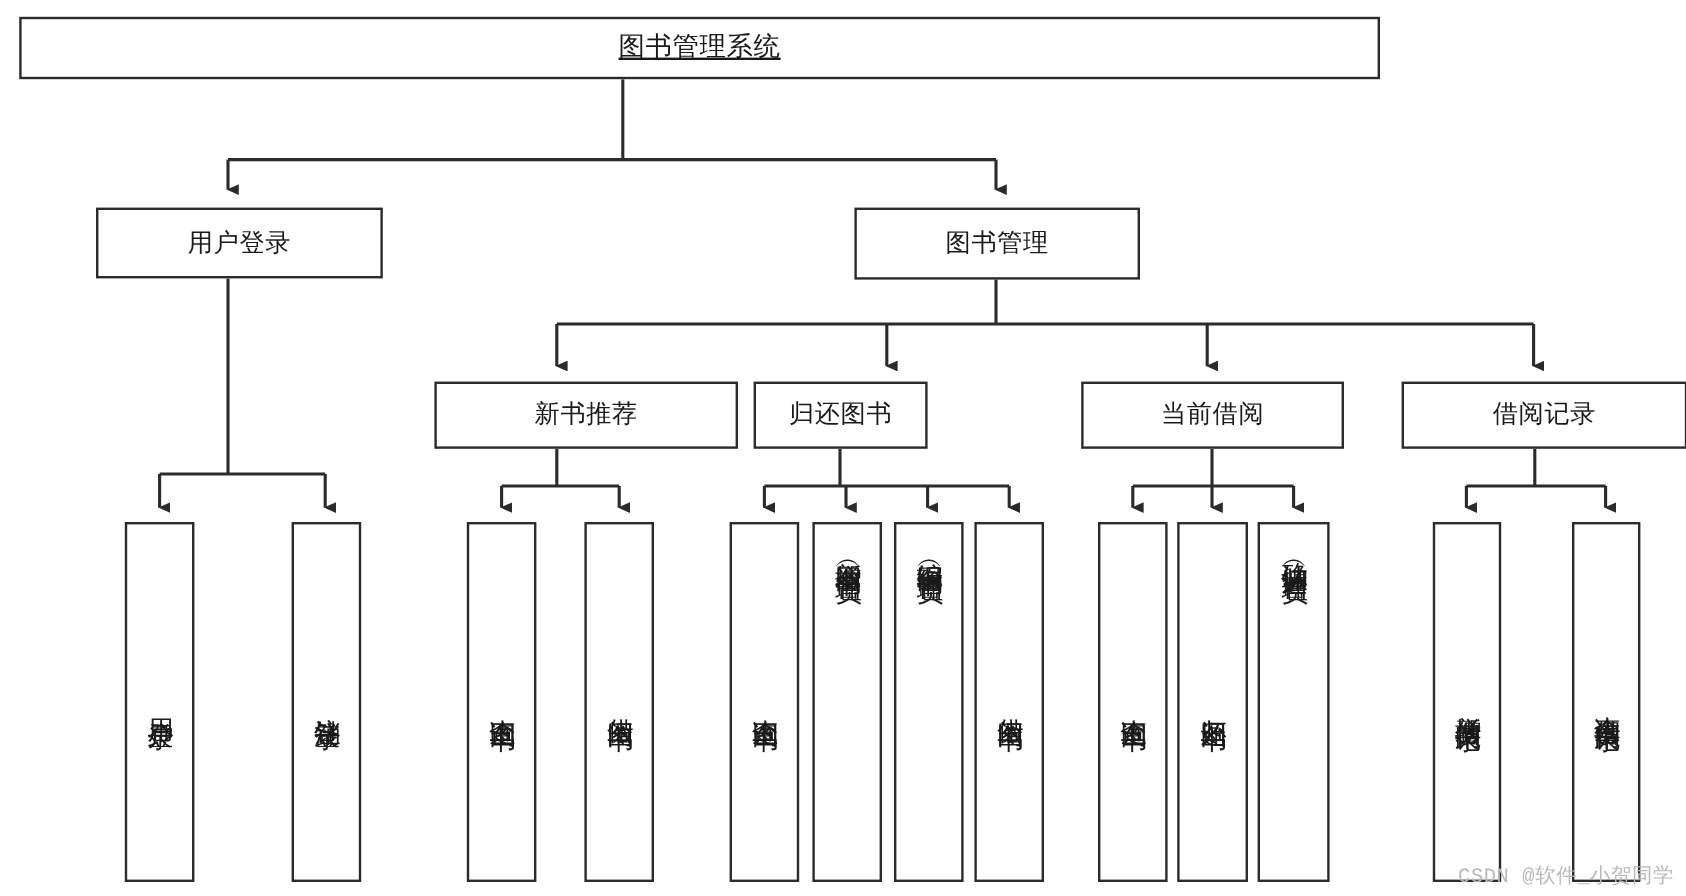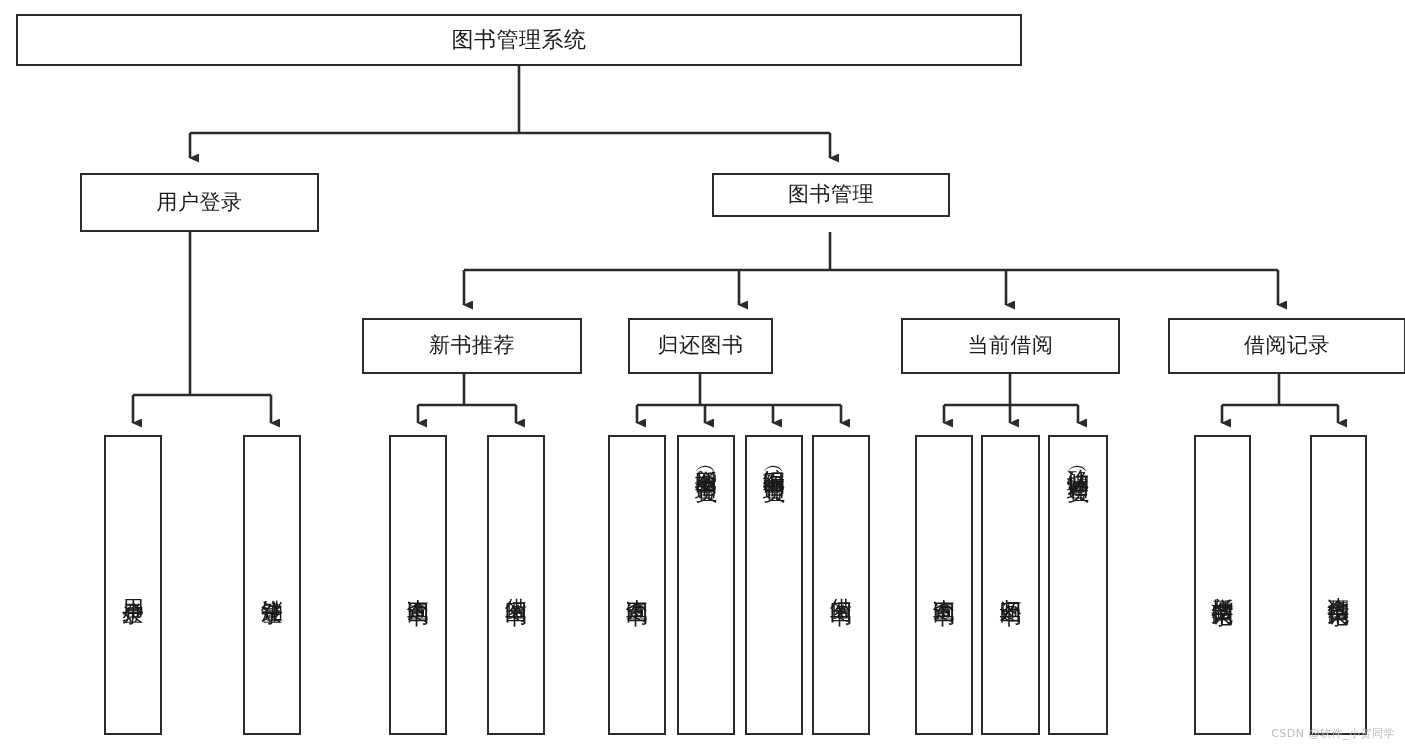--- a/index.html
+++ b/index.html
@@ -62,25 +62,26 @@
     white-space: nowrap;
   }
   .node.vert.centered {
     align-items: center;
     padding-top: 0;
   }
   .watermark {
     position: absolute;
     right: 10px;
     bottom: 6px;
-    font-size: 11px;
+    font-size: 17px;
     color: #b9b9b9;
     letter-spacing: 0.5px;
     white-space: nowrap;
     z-index: 5;
+    font-family: Liberation Mono, monospace;
   }
 </style>
 </head>
 <body>
 
 <div id="canvas">
 
   <svg class="edges" viewBox="0 0 1405 747">
     <defs>
       <marker id="arrow" markerWidth="9" markerHeight="10" refX="4.5" refY="9" orient="auto" markerUnits="userSpaceOnUse">
@@ -124,33 +125,33 @@
       <path d="M1010,405 L1010,423" marker-end="url(#arrow)"></path>
       <path d="M1078,405 L1078,423" marker-end="url(#arrow)"></path>
 
       <path d="M1279,374 L1279,405"></path>
       <path d="M1222,405 L1338,405"></path>
       <path d="M1222,405 L1222,423" marker-end="url(#arrow)"></path>
       <path d="M1338,405 L1338,423" marker-end="url(#arrow)"></path>
     </g>
   </svg>
 
-  <div class="node horiz root" style="left:16px; top:14px; width:1006px; height:52px;">
+  <div class="node horiz root" style="left:16px; top:14px; width:1134px; height:52px;text-decoration:underline;">
     <span class="label">图书管理系统</span>
   </div>
 
   <div class="node horiz" style="left:80px; top:173px; width:239px; height:59px;">
     <span class="label">用户登录</span>
   </div>
 
-  <div class="node horiz" style="left:712px; top:173px; width:238px; height:44px;">
+  <div class="node horiz" style="left:712px; top:173px; width:238px; height:60px;">
     <span class="label">图书管理</span>
   </div>
 
-  <div class="node horiz" style="left:362px; top:318px; width:220px; height:56px;">
+  <div class="node horiz" style="left:362px; top:318px; width:253px; height:56px;">
     <span class="label">新书推荐</span>
   </div>
 
   <div class="node horiz" style="left:628px; top:318px; width:145px; height:56px;">
     <span class="label">归还图书</span>
   </div>
 
   <div class="node horiz" style="left:901px; top:318px; width:219px; height:56px;">
     <span class="label">当前借阅</span>
   </div>

